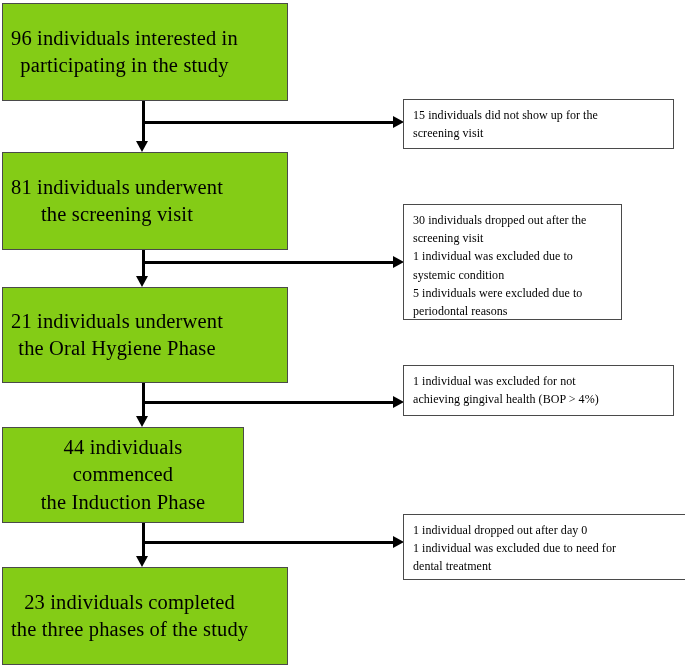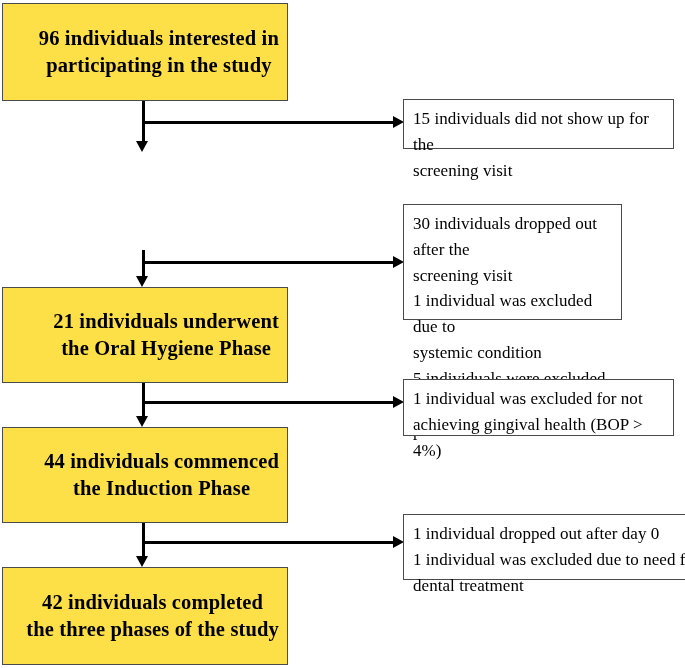--- a/index.html
+++ b/index.html
@@ -18,47 +18,46 @@
     position: relative;
     width: 685px;
     height: 668px;
   }
 
   
   .main-box {
     position: absolute;
     box-sizing: border-box;
     border: 1.5px solid #4a4a4a;
-    background: #fde047;
+    background: #84cc16;
     display: flex;
     align-items: center;
-    justify-content: flex-end;
+    justify-content: flex-start;
     text-align: center;
     z-index: 3;
-    font-weight: bold;
   }
   .main-box .main-text {
     font-size: 20.5px;
     line-height: 1.33;
     letter-spacing: 0.15px;
     padding: 0 8px;
     white-space: pre-line;
   }
 
   
   .side-box {
     position: absolute;
     box-sizing: border-box;
     border: 1.3px solid #4a4a4a;
     background: #ffffff;
     z-index: 3;
     padding: 6px 6px 5px 9px;
   }
   .side-box .side-text {
-    font-size: 17px;
+    font-size: 12px;
     line-height: 1.52;
     letter-spacing: 0.05px;
     white-space: pre-line;
     display: block;
   }
   .v-line {
     position: absolute;
     width: 2.6px;
     background: #000000;
     z-index: 2;
@@ -91,51 +90,55 @@
 </head>
 <body>
 
 <div id="flow-root">
 
   <div class="main-box" style="left:2px; top:3px; width:286px; height:98px;">
     <span class="main-text">96 individuals interested in
 participating in the study</span>
   </div>
 
+  <div class="main-box" style="left:2px; top:152px; width:286px; height:98px;">
+    <span class="main-text">81 individuals underwent
+the screening visit</span>
+  </div>
 
   <div class="main-box" style="left:2px; top:287px; width:286px; height:96px;">
     <span class="main-text">21 individuals underwent
 the Oral Hygiene Phase</span>
   </div>
 
-  <div class="main-box" style="left:2px; top:427px; width:286px; height:96px;">
+  <div class="main-box" style="left:2px; top:427px; width:242px; height:96px;">
     <span class="main-text">44 individuals commenced
 the Induction Phase</span>
   </div>
 
   <div class="main-box" style="left:2px; top:567px; width:286px; height:98px;">
-    <span class="main-text">42 individuals completed
+    <span class="main-text">23 individuals completed
 the three phases of the study</span>
   </div>
 
   <div class="side-box" style="left:403px; top:99px; width:271px; height:50px;">
     <span class="side-text">15 individuals  did not show up for  the
 screening  visit</span>
   </div>
 
   <div class="side-box" style="left:403px; top:204px; width:219px; height:116px;">
     <span class="side-text">30 individuals  dropped out after  the
 screening  visit
 1 individual  was excluded  due to
 systemic  condition
 5 individuals  were excluded  due to
 periodontal  reasons</span>
   </div>
 
-  <div class="side-box" style="left:403px; top:379px; width:271px; height:57px;">
+  <div class="side-box" style="left:403px; top:365px; width:271px; height:51px;">
     <span class="side-text">1 individual  was excluded  for not
 achieving  gingival  health  (BOP &gt; 4%)</span>
   </div>
 
   <div class="side-box" style="left:403px; top:514px; width:315px; height:66px;">
     <span class="side-text">1 individual  dropped out after  day 0
 1 individual  was excluded  due to need for
 dental  treatment</span>
   </div>
 

